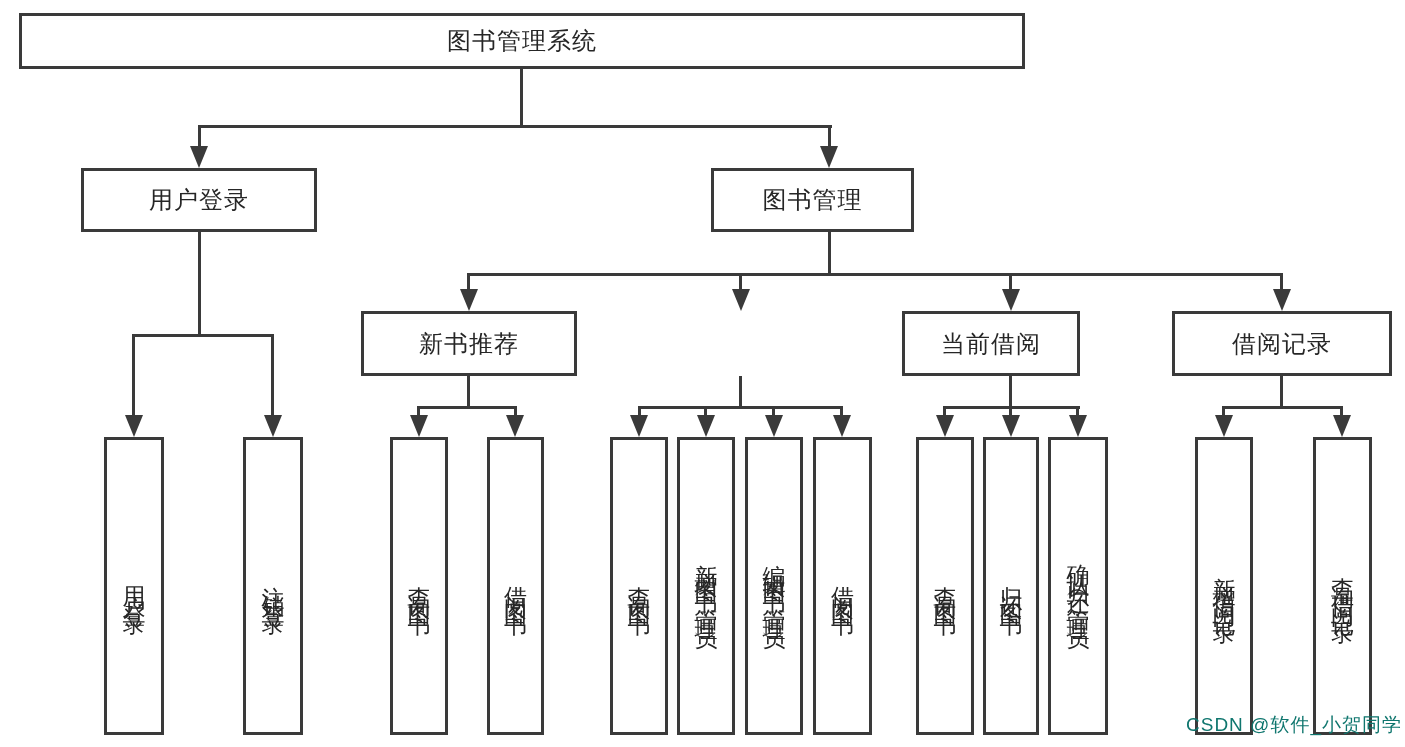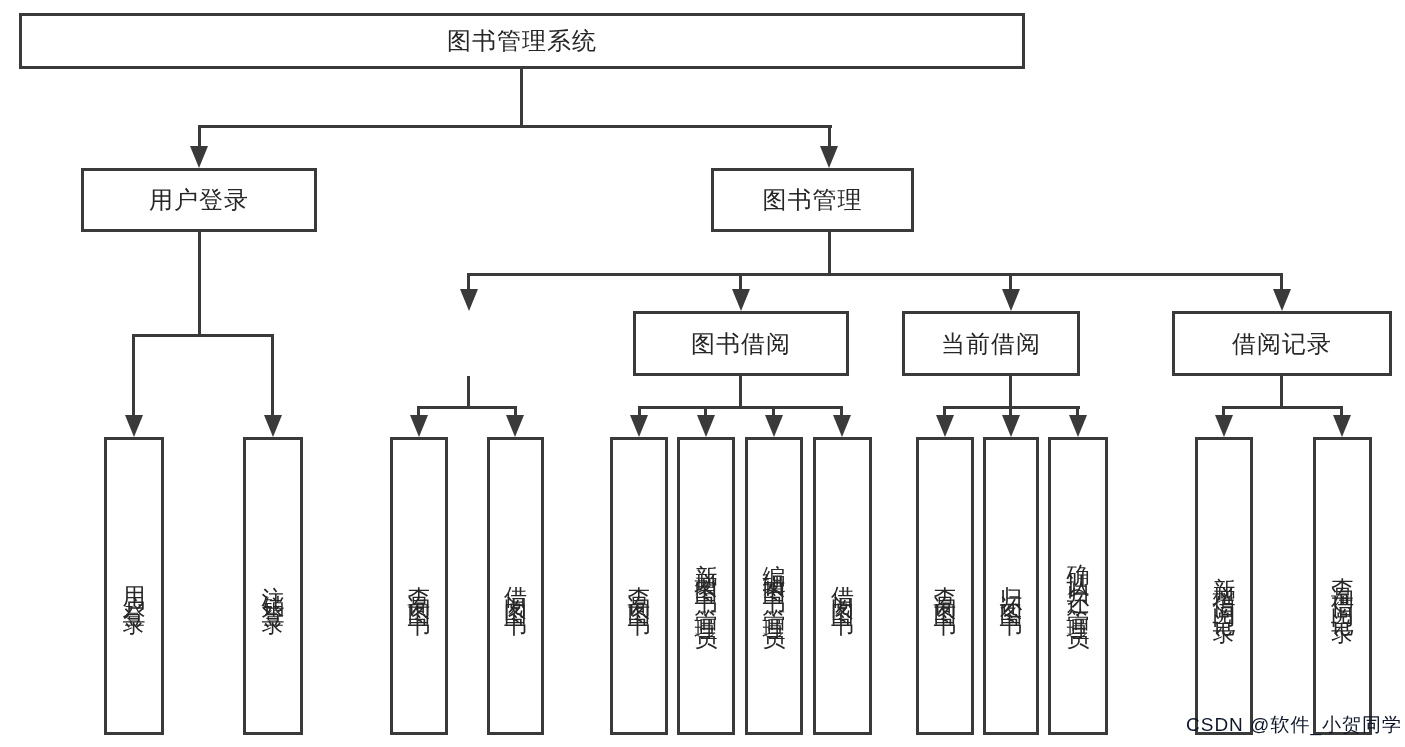--- a/index.html
+++ b/index.html
@@ -17,45 +17,45 @@
     font-size:23px;line-height:1;letter-spacing:9px;
   }
   .vline{position:absolute;width:3px;background:#3a3a3a;}
   .hline{position:absolute;height:3px;background:#3a3a3a;}
   .arrow{
     position:absolute;width:0;height:0;
     border-left:9px solid transparent;border-right:9px solid transparent;
     border-top:22px solid #3a3a3a;
   }
   .watermark{
-    position:absolute;left:1186px;top:712px;font-size:19px;color:#0f172a;
+    position:absolute;left:1186px;top:712px;font-size:19px;color:#0f766e;
     letter-spacing:1px;z-index:5;white-space:nowrap;
   }
 </style>
 </head>
 <body>
 
 <div class="stage">
 
   <div class="node hnode" style="left:19px;top:13px;width:1006px;height:56px">
     <span>图书管理系统</span>
   </div>
 
   <div class="node hnode" style="left:81px;top:168px;width:236px;height:64px">
     <span>用户登录</span>
   </div>
 
   <div class="node hnode" style="left:711px;top:168px;width:203px;height:64px">
     <span>图书管理</span>
   </div>
 
+  <div class="node hnode" style="left:361px;top:311px;width:216px;height:65px">
+    <span>新书推荐</span>
+  </div>
 
-  <div class="node hnode" style="left:633px;top:311px;width:216px;height:65px">
-    <span>图书借阅</span>
-  </div>
 
   <div class="node hnode" style="left:902px;top:311px;width:178px;height:65px">
     <span>当前借阅</span>
   </div>
 
   <div class="node hnode" style="left:1172px;top:311px;width:220px;height:65px">
     <span>借阅记录</span>
   </div>
 
   <div class="node leaf" style="left:104px;top:437px;width:60px;height:298px">

